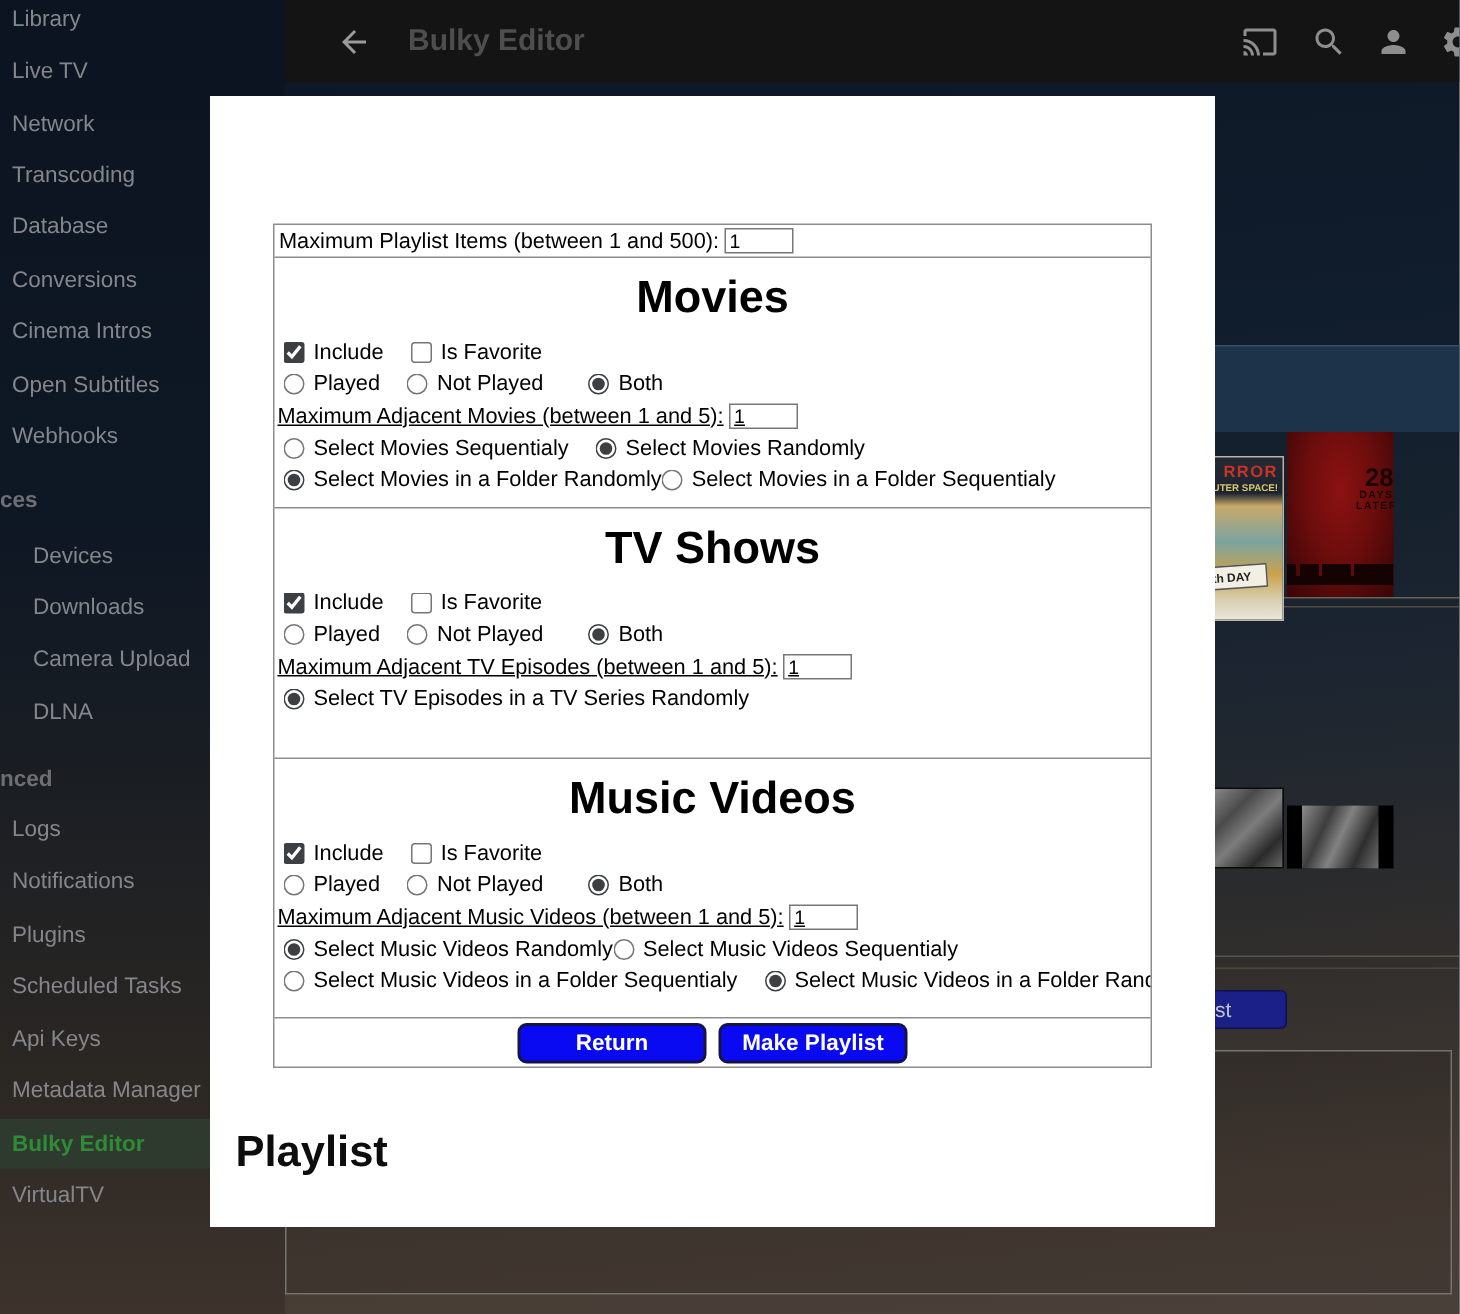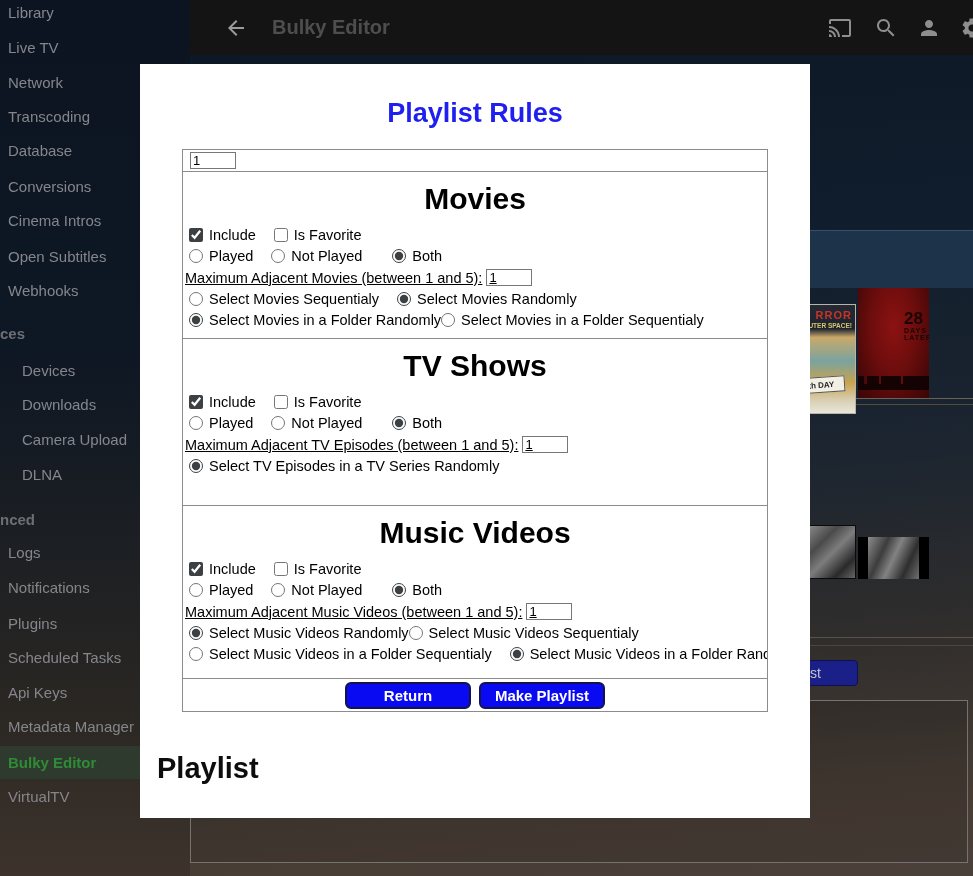--- a/index.html
+++ b/index.html
@@ -18,21 +18,21 @@
   .hl-b { top:404px; background:#524d3f; }
   .hl-c { top:637px; background:#59534b; }
   .hl-d { top:645px; background:#4c463f; }
   .bottom-box { left:190px; top:700px; width:778px; height:163px; border:1px solid #73736f; background:rgba(0,0,0,0.10); }
 
   .poster1 { left:788px; top:304px; width:68px; height:110px; background:linear-gradient(180deg,#232a36 0%,#1d2430 22%,#c9a96a 30%,#7aa3a0 52%,#caa24b 72%,#d8cfb2 88%,#e9e6da 100%); border:1px solid #b9b4a4; overflow:hidden; }
   .poster1 .p1-red { color:#c93326; font-weight:bold; font-size:11px; text-align:right; padding:4px 3px 0 0; letter-spacing:1px; }
   .poster1 .p1-yel { color:#d8c66a; font-weight:bold; font-size:6.5px; text-align:right; padding:1px 3px 0 0; }
   .poster1 .p1-box { position:absolute; left:4px; top:72px; width:52px; height:16px; background:#f2efe4; border:1px solid #555; color:#222; font-weight:bold; font-size:8px; text-align:center; line-height:15px; transform:rotate(-4deg); }
   .poster2 { left:858px; top:288px; width:71px; height:110px; background:radial-gradient(ellipse at 50% 35%, #8c1212 0%, #6d0d0d 45%, #4a0808 80%, #3a0606 100%); overflow:hidden; }
-  .p2-text { margin-top:22px; text-align:left; color:#1c0404; font-weight:bold; line-height:1;margin-left:46px; }
+  .p2-text { margin-top:22px; text-align:right; color:#1c0404; font-weight:bold; line-height:1;margin-left:46px; }
   .p2-28 { font-size:17px; } .p2-days { font-size:7px; letter-spacing:1px; } .p2-later { font-size:7px; letter-spacing:1px; }
   .p2-sky { position:absolute; bottom:8px; left:0; right:0; height:14px;
     background:linear-gradient(90deg,#150202 0 8%,transparent 8% 12%,#150202 12% 30%,transparent 30% 33%,#150202 33% 60%,transparent 60% 63%,#150202 63% 100%);
     border-bottom:6px solid #150202; }
 
   .thumb1 { left:800px; top:525px; width:56px; height:54px; border:1px solid #0a0a0a;
     background:linear-gradient(135deg,#9a9a9a 0%,#4a4a4a 35%,#7d7d7d 55%,#2a2a2a 80%,#666 100%); }
   .thumb2 { left:858px; top:537px; width:71px; height:42px; background:#000; }
   .thumb2 .inner { position:absolute; left:10px; right:10px; top:0; bottom:0;
     background:linear-gradient(115deg,#8d8d8d 0%,#3d3d3d 30%,#828282 50%,#2e2e2e 75%,#6f6f6f 100%); }
@@ -163,24 +163,24 @@
       </svg>
   </span>
   <span class="tb-icon tb-gear">
     <svg viewBox="0 0 24 24">
         <path d="M19.14 12.94c.04-.3.06-.61.06-.94 0-.32-.02-.64-.07-.94l2.03-1.58c.18-.14.23-.41.12-.61l-1.92-3.32c-.12-.22-.37-.29-.59-.22l-2.39.96c-.5-.38-1.03-.7-1.62-.94l-.36-2.54c-.04-.24-.24-.41-.48-.41h-3.84c-.24 0-.43.17-.47.41l-.36 2.54c-.59.24-1.13.57-1.62.94l-2.39-.96c-.22-.08-.47 0-.59.22L2.74 8.87c-.12.21-.08.47.12.61l2.03 1.58c-.05.3-.09.63-.09.94s.02.64.07.94l-2.03 1.58c-.18.14-.23.41-.12.61l1.92 3.32c.12.22.37.29.59.22l2.39-.96c.5.38 1.03.7 1.62.94l.36 2.54c.05.24.24.41.48.41h3.84c.24 0 .44-.17.47-.41l.36-2.54c.59-.24 1.13-.56 1.62-.94l2.39.96c.22.08.47 0 .59-.22l1.92-3.32c.12-.22.07-.47-.12-.61l-2.01-1.58zM12 15.6c-1.98 0-3.6-1.62-3.6-3.6s1.62-3.6 3.6-3.6 3.6 1.62 3.6 3.6-1.62 3.6-3.6 3.6z"></path>
       </svg>
   </span>
 </header>
 
 <div class="modal">
-  <div class="modal-title">Playlist Rules</div>
 
   <div class="form-table">
     <div class="form-row row-max-items">
+      <span>Maximum Playlist Items (between 1 and 500):</span>
       <input class="num" type="text" value="1" style="">
     </div>
 
     <div class="form-row sec sec0">
       <div class="sec-heading">Movies</div>
       <div class="fline">
         <label class="opt mr18">
             <input type="checkbox" class="cb" checked="" style="">
             <span>Include</span>
           </label>

